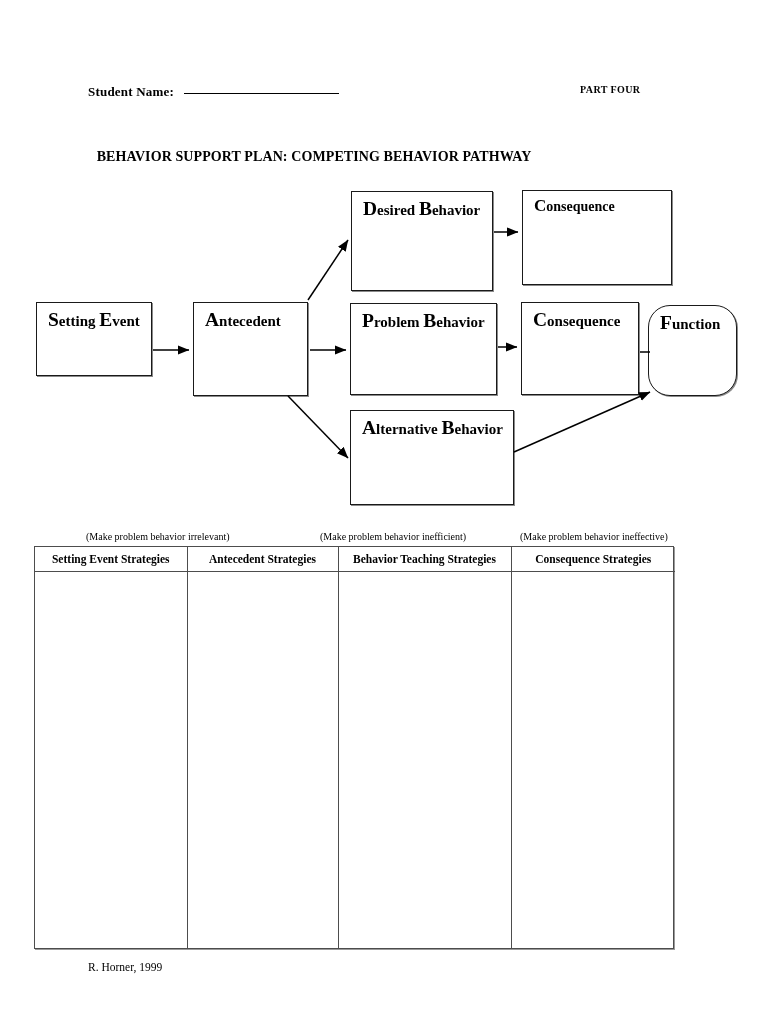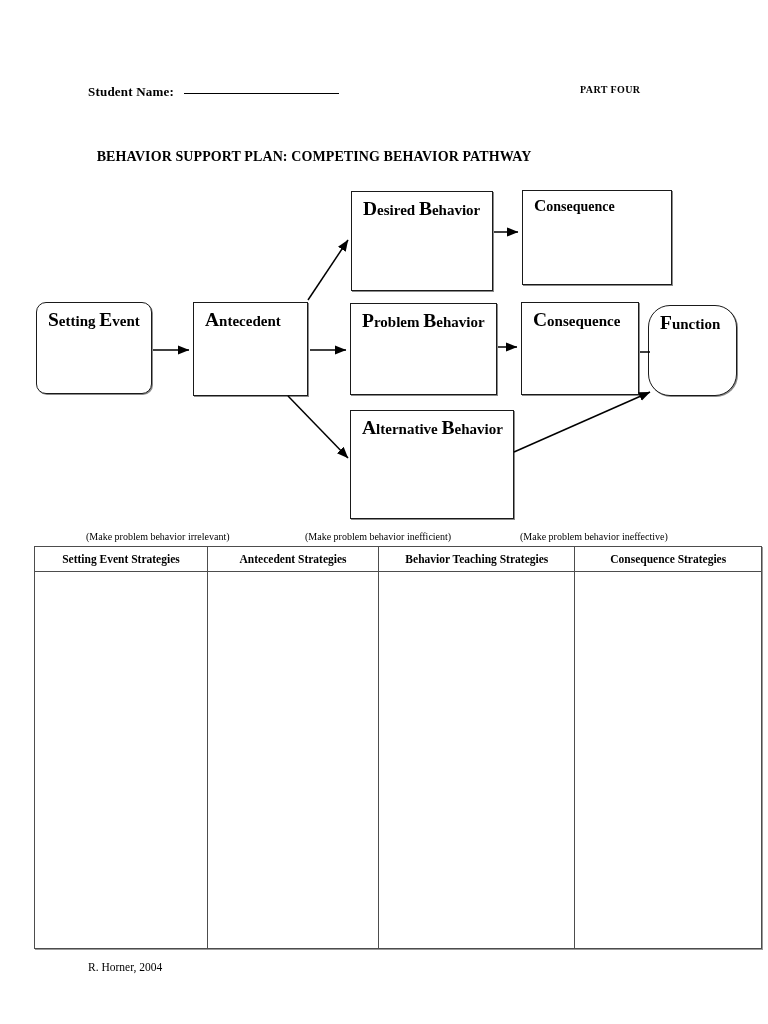--- a/index.html
+++ b/index.html
@@ -102,21 +102,21 @@
     top: 531px;
     font-size: 10px;
     white-space: nowrap;
   }
 
   
   #strategy-table {
     position: absolute;
     left: 34px;
     top: 546px;
-    width: 728px;
+    width: 640px;
     height: 403px;
     border: 1.3px solid #4d4d4d;
     box-sizing: border-box;
     box-shadow: 1px 1px 0 0 #9a9a9a;
     background: #fff;
   }
   #strategy-table table {
     width: 100%;
     height: 100%;
     border-collapse: collapse;
@@ -157,21 +157,21 @@
   <div class="hdr-student">
     <span>Student Name:</span><span class="hdr-rule"></span>
   </div>
 
   <div class="hdr-part">PART FOUR</div>
 
   <div class="doc-title">BEHAVIOR SUPPORT PLAN: COMPETING BEHAVIOR PATHWAY</div>
 
   <div id="flow">
 
-    <div class="node" style="left:36px; top:302px; width:116px; height:92px;border-radius:10px;">
+    <div class="node" style="left:36px; top:302px; width:116px; height:74px;">
       <div class="lbl"><span class="cap">S</span>etting <span class="cap">E</span>vent</div>
     </div>
 
     <div class="node" style="left:193px; top:302px; width:115px; height:94px;">
       <div class="lbl"><span class="cap">A</span>ntecedent</div>
     </div>
 
     <div class="node" style="left:351px; top:191px; width:142px; height:100px;">
       <div class="lbl"><span class="cap">D</span>esired <span class="cap">B</span>ehavior</div>
     </div>
@@ -185,21 +185,21 @@
     </div>
 
     <div class="node" style="left:521px; top:302px; width:118px; height:93px;">
       <div class="lbl"><span class="cap">C</span>onsequence</div>
     </div>
 
     <div class="node" style="left:648px; top:305px; width:89px; height:91px;border-radius:22px;">
       <div class="lbl"><span class="cap">F</span>unction</div>
     </div>
 
-    <div class="node" style="left:350px; top:410px; width:164px; height:109px;">
+    <div class="node" style="left:350px; top:410px; width:164px; height:95px;">
       <div class="lbl"><span class="cap">A</span>lternative <span class="cap">B</span>ehavior</div>
     </div>
 
     <svg class="connectors" viewBox="0 0 768 1024" xmlns="http://www.w3.org/2000/svg">
       <defs>
         <marker id="ah" markerWidth="9" markerHeight="9" refX="7.4" refY="3.1" orient="auto" markerUnits="strokeWidth">
           <path d="M0,0 L7.6,3.1 L0,6.2 z" fill="#000"></path>
         </marker>
       </defs>
       <g stroke="#000" stroke-width="1.5" fill="none">
@@ -217,21 +217,21 @@
         <line x1="498" y1="347" x2="517" y2="347" marker-end="url(#ah)"></line>
 
         <line x1="640" y1="352" x2="650" y2="352"></line>
 
         <line x1="514" y1="452" x2="650" y2="392" marker-end="url(#ah)"></line>
       </g>
     </svg>
   </div>
 
   <div class="cap-note" style="left:86px;">(Make problem behavior irrelevant)</div>
-  <div class="cap-note" style="left:305px;">(Make problem behavior inefficient)</div>
+  <div class="cap-note" style="left:320px;">(Make problem behavior inefficient)</div>
   <div class="cap-note" style="left:520px;">(Make problem behavior ineffective)</div>
 
   <div id="strategy-table">
     <table>
       <colgroup>
         <col style="width:152px;">
         <col style="width:151px;">
         <col style="width:173px;">
         <col style="width:164px;">
       </colgroup>
@@ -247,15 +247,15 @@
         <tr>
           <td></td>
           <td></td>
           <td></td>
           <td></td>
         </tr>
       </tbody>
     </table>
   </div>
 
-  <div class="footer-note">R. Horner, 2004</div>
+  <div class="footer-note">R. Horner, 1999</div>
 
 </div>
 
 </body></html>

